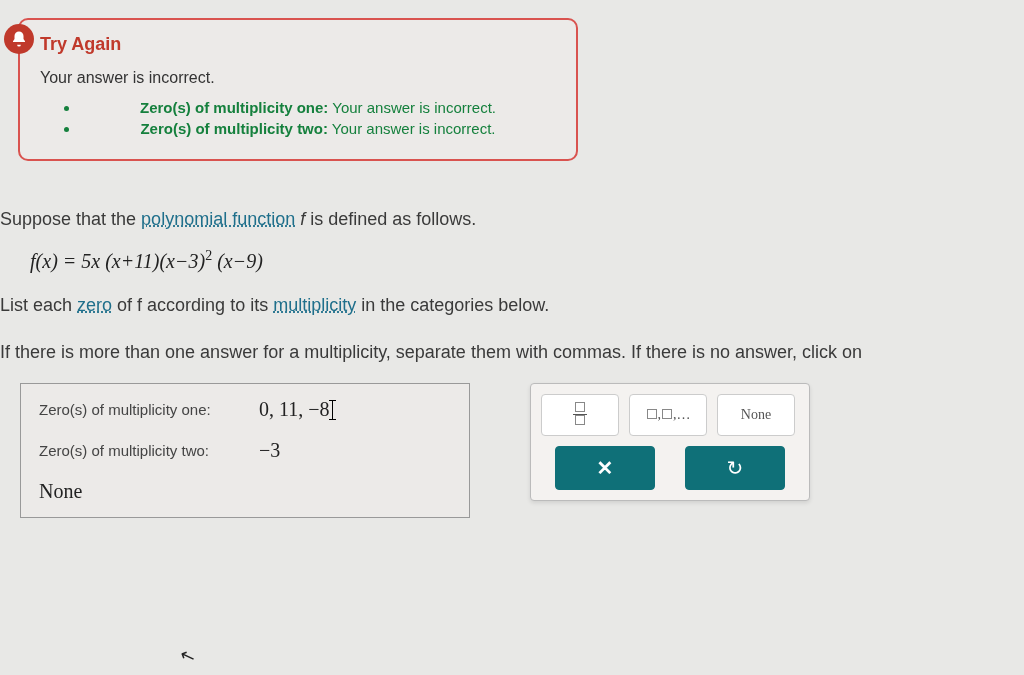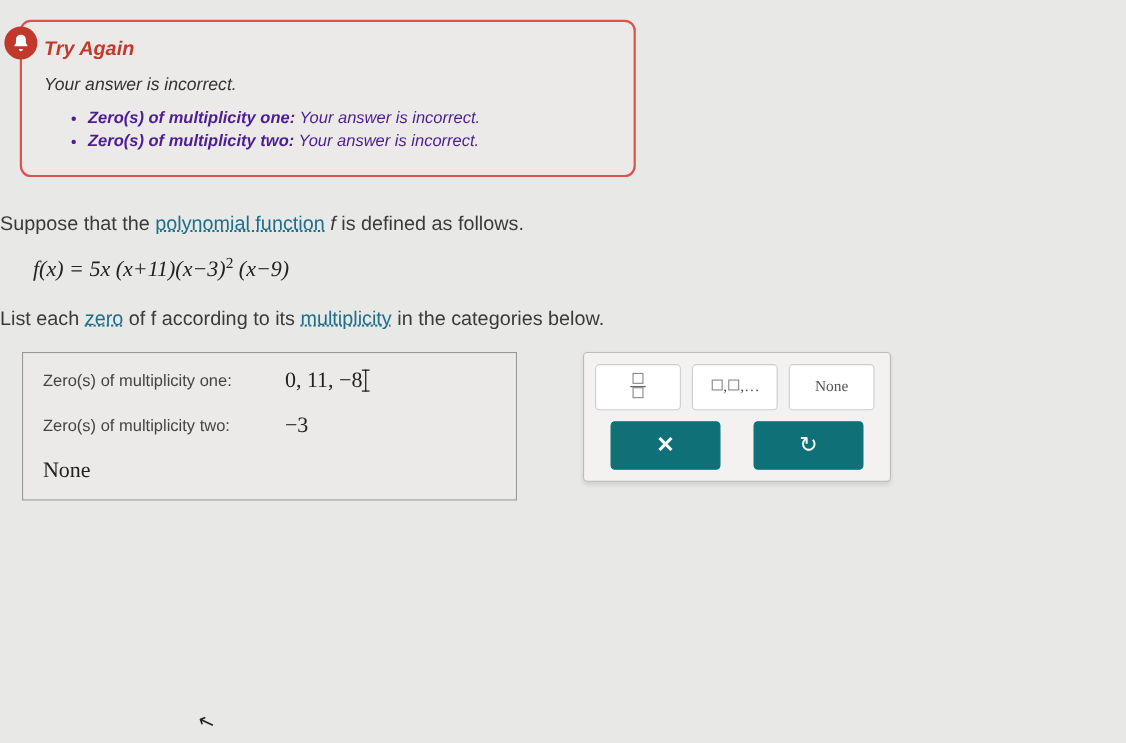--- a/index.html
+++ b/index.html
@@ -11,26 +11,25 @@
     overflow: hidden;
     color: #3a3a3a;
     position: relative;
   }
   .page {
     padding: 0 0 0 0;
   }
   .feedback-box {
     border: 2px solid #d9534f;
     border-radius: 10px;
-    margin: 18px 0 32px 18px;
+    margin: 18px 0 48px 18px;
     width: 560px;
     padding: 14px 20px 18px 20px;
     position: relative;
     background: #eceae8;
-    font-style: italic;
   }
   .feedback-icon {
     position: absolute;
     left: -16px;
     top: 4px;
     width: 30px;
     height: 30px;
     background: #c0392b;
     border-radius: 50%;
     display: flex;
@@ -46,21 +45,22 @@
   }
   .feedback-sub {
     font-size: 16px;
     margin-bottom: 12px;
     color: #333;
   }
   .feedback-list {
     list-style: disc;
     margin-left: 40px;
     font-size: 15px;
-    color: #4c1d95;
+    color: #15803d;
+    text-align: center;
   }
   .feedback-list li { margin-bottom: 4px; }
   .feedback-list b { font-weight: bold; }
 
   .stem {
     margin: 0 0 0 0;
     font-size: 18px;
     color: #3a3a3a;
   }
   .stem p { margin: 0 0 18px 0; }
@@ -199,20 +199,21 @@
   <div class="stem stem-block">
     <p>
       <span>Suppose that the </span><span class="link">polynomial function</span><span> <i>f</i> is defined as follows.</span>
     </p>
     <div class="formula">
       <span><i>f</i>(<i>x</i>) = 5<i>x</i> (<i>x</i>+11)(<i>x</i>−3)<sup>2</sup> (<i>x</i>−9)</span>
     </div>
     <p>
       <span>List each </span><span class="link">zero</span><span> of f according to its </span><span class="link">multiplicity</span><span> in the categories below.</span>
     </p>
+    <p style="margin-top:26px;">If there is more than one answer for a multiplicity, separate them with commas. If there is no answer, click on</p>
   </div>
 
   <div class="answer-row">
     <div class="answer-box">
       <div class="answer-line">
         <span class="answer-label">Zero(s) of multiplicity one:</span>
         <span class="answer-value"><span>0, 11, −8</span><span class="cursor"></span></span>
       </div>
       <div class="answer-line">
         <span class="answer-label">Zero(s) of multiplicity two:</span>

